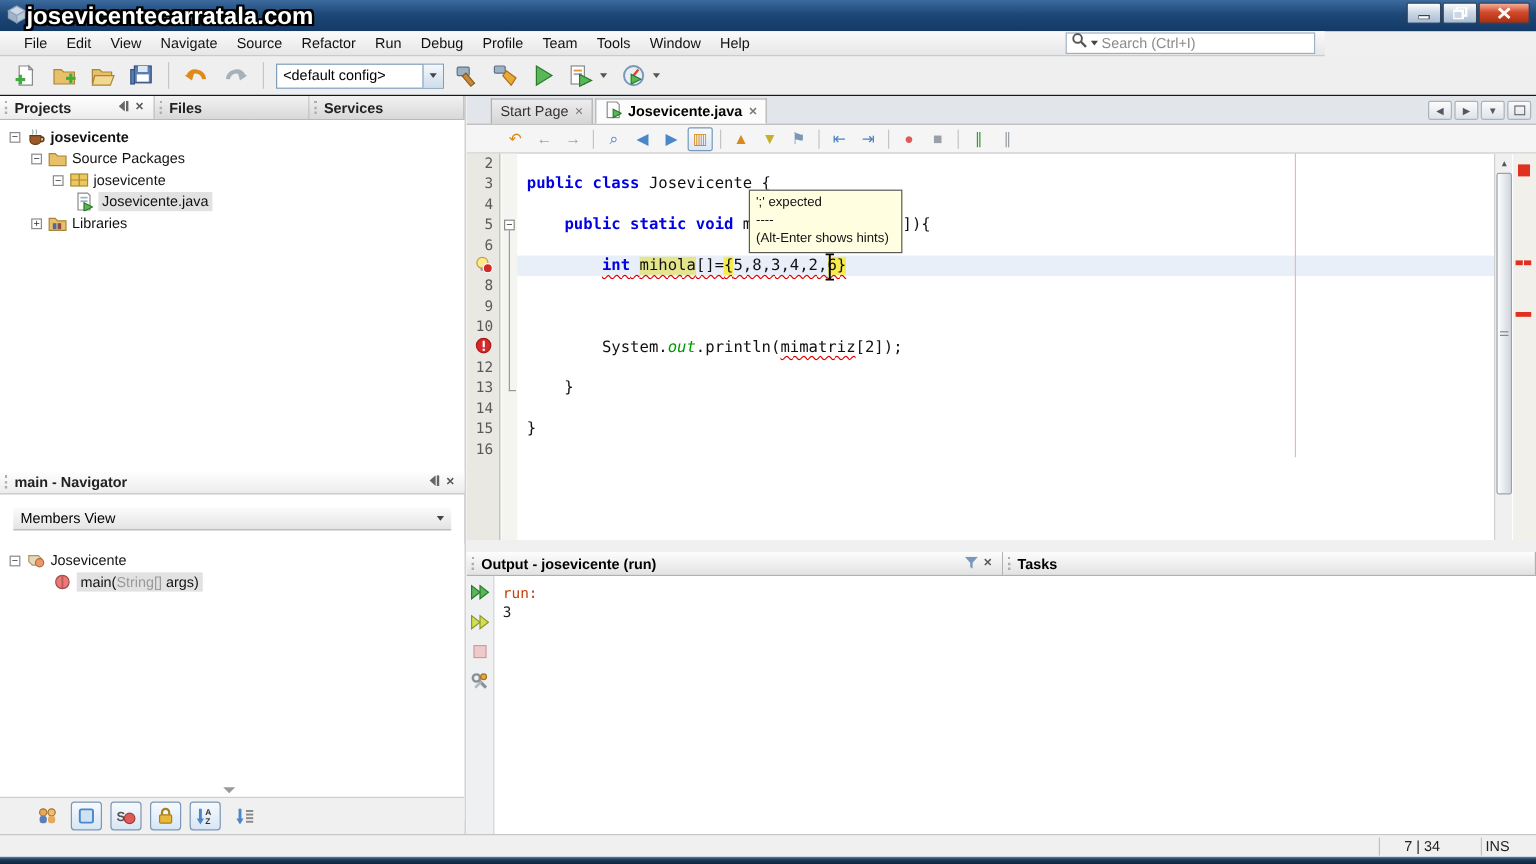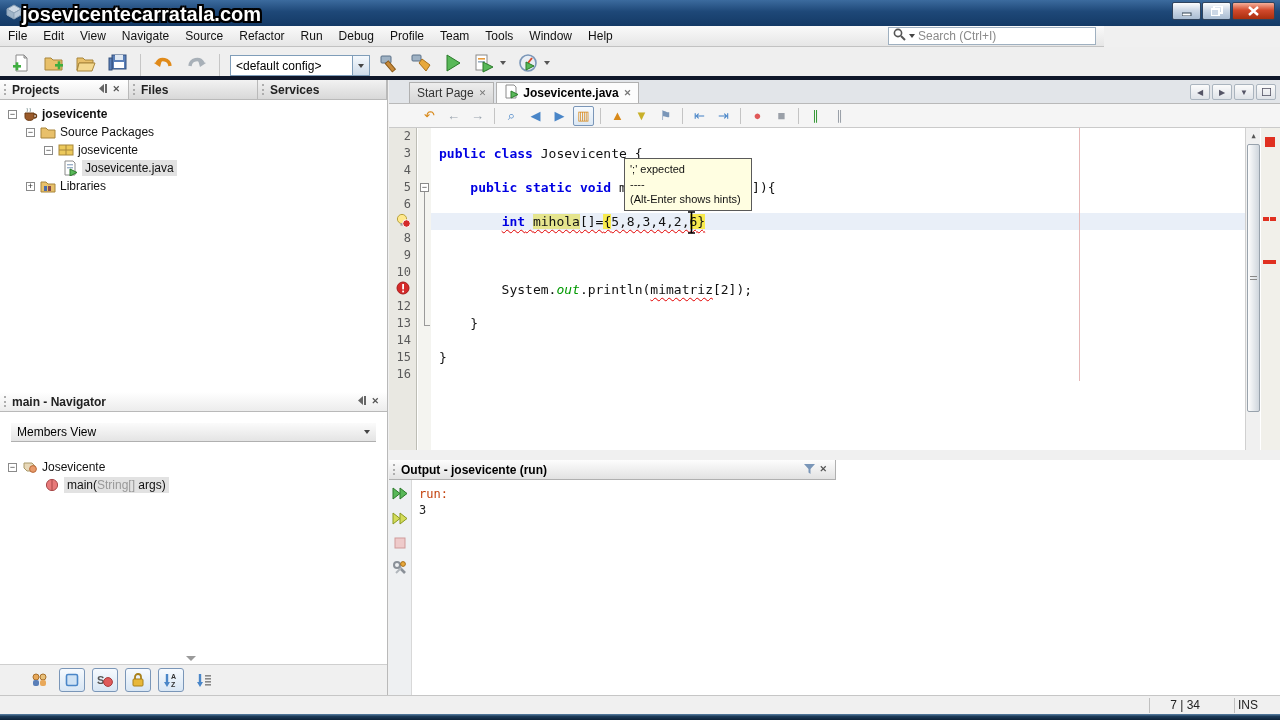--- a/index.html
+++ b/index.html
@@ -15,30 +15,30 @@
     text-shadow:-2px -2px 0 #000, 2px -2px 0 #000, -2px 2px 0 #000, 2px 2px 0 #000, 0 2px 0 #000, 2px 0 0 #000, 0 -2px 0 #000, -2px 0 0 #000;
     z-index:50; }
   .winbtns { position:absolute; right:5px; top:2px; display:flex; gap:1px; }
   .winbtn { width:29px; height:18px; border:1px solid #30435c; border-radius:2px;
     background:linear-gradient(#fdfdfd,#cdd8e6 45%,#a9bcd2); display:flex; align-items:center; justify-content:center;
     font-size:10px; color:#222; }
   .winbtn.close { width:43px; background:linear-gradient(#f6b09a,#d24a2c 45%,#a92e0e); color:#fff; font-weight:bold; }
 
   
   .menubar { position:absolute; left:0; top:26px; width:1104px; height:21px;
-    background:linear-gradient(#fafafa,#e6e6e6); border-bottom:1px solid #c2c2c2; display:flex; align-items:center; padding-left:0; }
+    background:linear-gradient(#fafafa,#e6e6e6); border-bottom:1px solid #c2c2c2; display:flex; align-items:center; padding-left:12px; }
   .menu-item { font-size:12px; color:#111; padding:2px 8px; }
   .searchbox { position:absolute; right:8px; top:1px; width:208px; height:18px; background:#fff;
     border:1px solid #9fb0c0; display:flex; align-items:center; padding:0 4px; gap:3px; }
   .search-ph { color:#8b8b8b; font-size:12px; }
   .dd-arrow { width:0; height:0; border-left:3px solid transparent; border-right:3px solid transparent; border-top:4px solid #444; display:inline-block; }
 
   
   .toolbar { position:absolute; left:0; top:47px; width:1280px; height:33px; background:#efefef;
-    border-bottom:4px solid #0f172a; display:flex; align-items:flex-end; padding-left:8px; gap:6px; }
+    border-bottom:1px solid #0f172a; display:flex; align-items:center; padding-left:8px; gap:6px; }
   .tbtn { width:26px; height:26px; display:flex; align-items:center; justify-content:center; }
   .tsep { width:1px; height:22px; background:#c6c6c6; margin:0 4px; }
   .combo { width:140px; height:21px; background:#fff; border:1px solid #7f9db9; display:flex; align-items:center;
     justify-content:space-between; padding-left:5px; font-size:12px; }
   .combo .cbtn { width:17px; height:100%; background:linear-gradient(#f4f8fc,#cfdcea); border-left:1px solid #7f9db9;
     display:flex; align-items:center; justify-content:center; }
 
   
   .leftcol { position:absolute; left:0; top:80px; width:388px; height:615px; background:#fff; border-right:1px solid #b9b9b9; }
   .panelhead { height:20px; background:linear-gradient(#fdfdfd,#dadada); border-bottom:1px solid #b9b9b9; display:flex; }
@@ -562,20 +562,23 @@
     <div class="outhead">
       <div class="oh-sec first">
         <span>Output - josevicente (run)</span>
         <span class="ph-icons">
           <span class="mini-ico"><svg width="11" height="10">
                 <polygon points="0,0 11,0 6.5,5 6.5,10 4.5,8.5 4.5,5" fill="#7a96b8"></polygon>
               </svg></span>
           <span class="mini-ico">✕</span>
         </span>
       </div>
+      <div class="oh-sec rest">
+          <span>Tasks</span>
+        </div>
     </div>
     <div class="outbody">
       <div class="outstrip">
         <div class="obtn">
             <svg width="17" height="13">
               <polygon points="1,1 8,6.5 1,12" fill="#58b858" stroke="#2a7a2a"></polygon>
               <polygon points="8,1 15,6.5 8,12" fill="#58b858" stroke="#2a7a2a"></polygon>
             </svg>
           </div>
         <div class="obtn">

